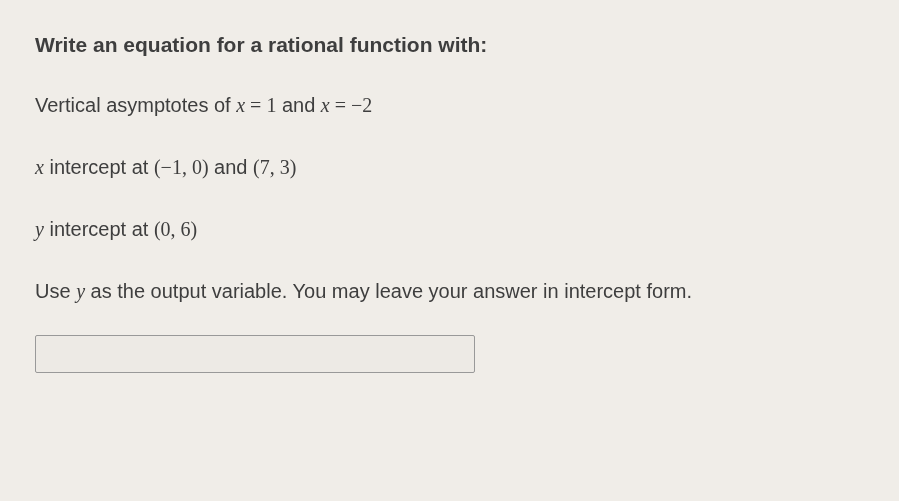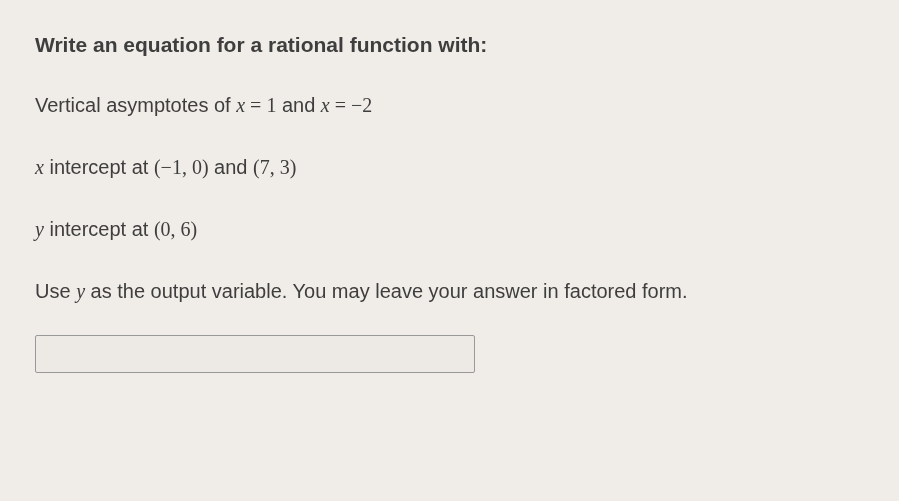--- a/index.html
+++ b/index.html
@@ -69,19 +69,19 @@
 
 <div class="condition-line">
   <span class="math">x</span><span> intercept at </span><span class="math-upright">(−1, 0)</span><span> and </span><span class="math-upright">(7, 3)</span>
 </div>
 
 <div class="condition-line">
   <span class="math">y</span><span> intercept at </span><span class="math-upright">(0, 6)</span>
 </div>
 
 <div class="instruction-line">
-  <span>Use </span><span class="math">y</span><span> as the output variable. You may leave your answer in factored form.</span>
+  <span>Use </span><span class="math">y</span><span> as the output variable. You may leave your answer in intercept form.</span>
 </div>
 
 <input type="text" class="answer-input" value="" style="">
 
 
 
 
 </body></html>

